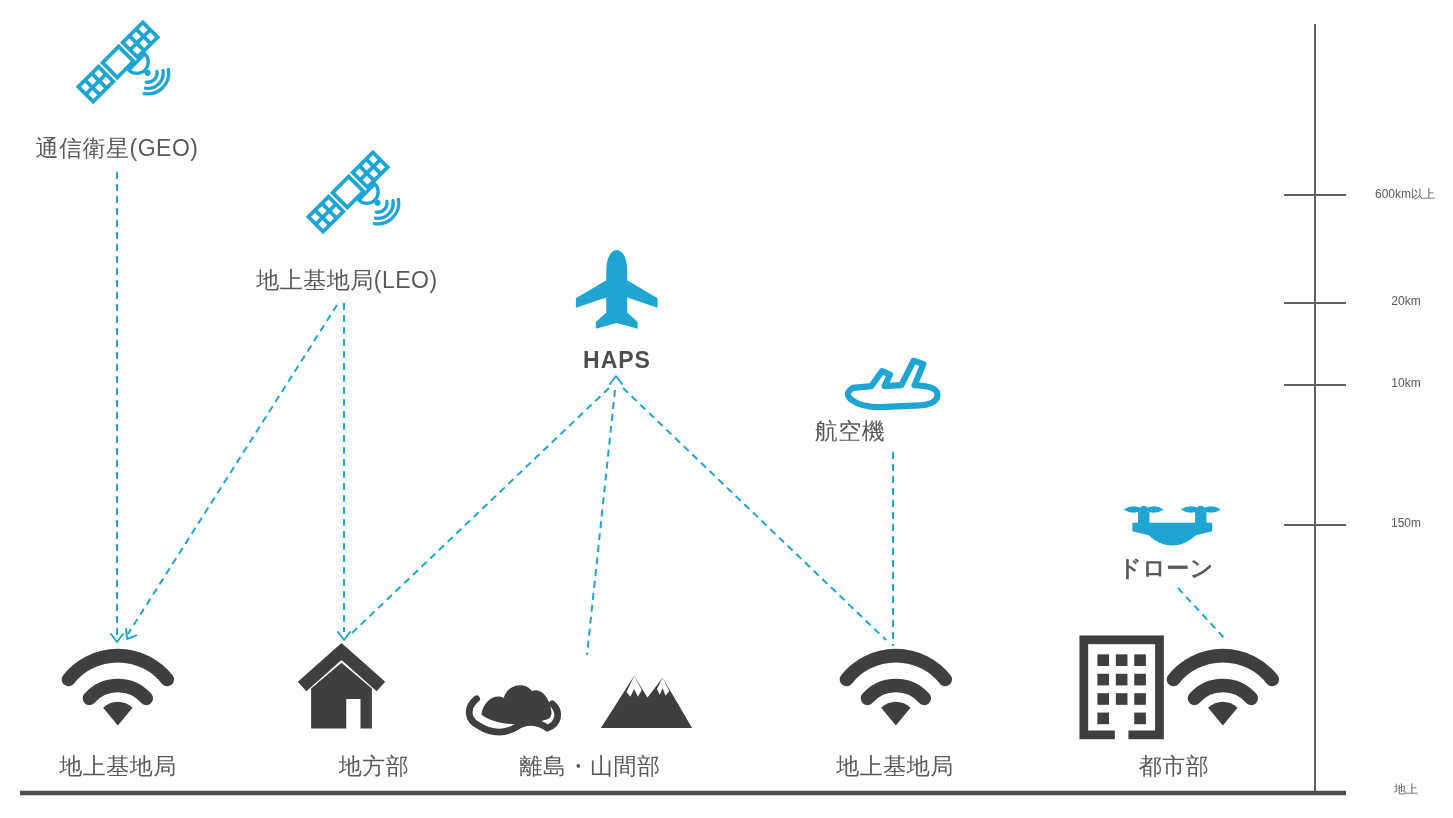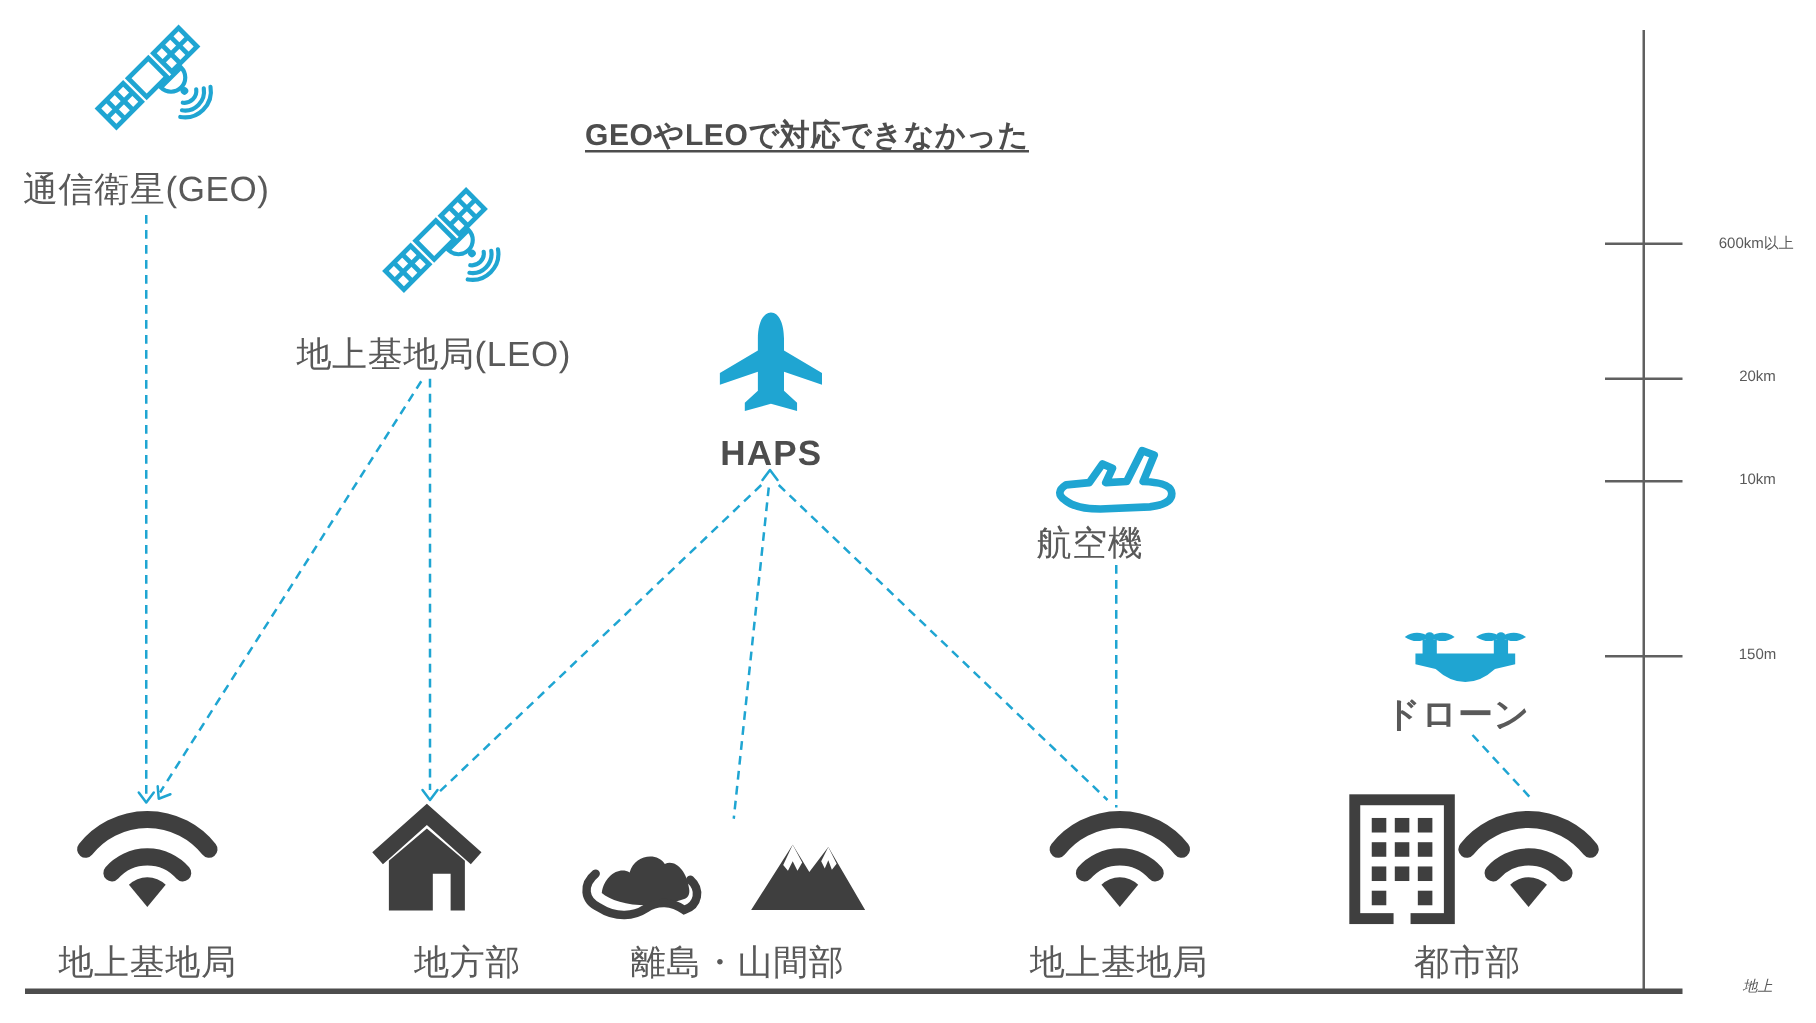--- a/index.html
+++ b/index.html
@@ -20,21 +20,21 @@
   .arrow{stroke:var(--accent);stroke-width:2;fill:none;stroke-linecap:round;stroke-linejoin:round;}
   .cy-s{stroke:var(--accent);fill:none;}
   .cy-f{fill:var(--accent);stroke:none;}
   .dk-f{fill:var(--icon);stroke:none;}
   .dk-s{stroke:var(--icon);fill:none;}
   .white-f{fill:#ffffff;stroke:none;}
   .axisline{stroke:var(--axis);stroke-width:2;fill:none;}
   .groundline{stroke:#4d4d4d;stroke-width:4.5;fill:none;}
 
   
-  .lbl{position:absolute;color:var(--text);font-size:28px;white-space:nowrap;
+  .lbl{position:absolute;color:var(--text);font-size:23px;white-space:nowrap;
     transform:translateX(-50%);letter-spacing:0.5px;}
   .tick-lbl{position:absolute;color:var(--text);font-size:12px;white-space:nowrap;
     transform:translateX(-50%);}
   .haps-lbl{color:var(--heading);font-weight:bold;letter-spacing:1px;}
   .heading{position:absolute;left:468px;top:92px;color:var(--heading);
     font-size:24px;font-weight:bold;line-height:33px;letter-spacing:0.5px;}
   .heading .hline{display:block;text-decoration:underline;
     text-decoration-thickness:2px;text-underline-offset:4px;white-space:nowrap;}
 </style>
 </head>
@@ -186,34 +186,33 @@
     <g transform="translate(1163,650) scale(1.05)">
       <g class="dk-s" stroke-width="13" stroke-linecap="round">
         <path d="M10,28 A60,60 0 0 1 104,28"></path>
         <path d="M30,46 A36,36 0 0 1 84,46"></path>
       </g>
       <path class="dk-f" stroke="var(--icon)" stroke-width="6" stroke-linejoin="round" d="M57,72 L43,55 A20,20 0 0 1 71,55 Z"></path>
     </g>
   </svg>
 
   <div class="heading">
-    <span class="hline">GEOやLEOで対応できなかった</span>
   </div>
 
   <div class="lbl" style="left:117px;top:133px;">通信衛星(GEO)</div>
   <div class="lbl" style="left:347px;top:265px;">地上基地局(LEO)</div>
   <div class="lbl haps-lbl" style="left:617px;top:347px;">HAPS</div>
-  <div class="lbl" style="left:872px;top:416px;">航空機</div>
+  <div class="lbl" style="left:850px;top:416px;">航空機</div>
   <div class="lbl" style="left:1166px;top:553px;font-weight:bold;">ドローン</div>
 
   <div class="lbl" style="left:118px;top:751px;">地上基地局</div>
   <div class="lbl" style="left:342px;top:751px;margin-left:32px;">地方部</div>
   <div class="lbl" style="left:590px;top:751px;">離島・山間部</div>
   <div class="lbl" style="left:895px;top:751px;">地上基地局</div>
   <div class="lbl" style="left:1174px;top:751px;text-align:center;">都市部</div>
 
   <div class="tick-lbl" style="left:1405px;top:186px;">600km以上</div>
   <div class="tick-lbl" style="left:1406px;top:294px;">20km</div>
   <div class="tick-lbl" style="left:1406px;top:376px;">10km</div>
   <div class="tick-lbl" style="left:1406px;top:516px;">150m</div>
-  <div class="tick-lbl" style="left:1406px;top:781px;font-style:italic;">地上</div>
+  <div class="tick-lbl" style="left:1406px;top:781px;">地上</div>
 
 </div>
 
 </body></html>

